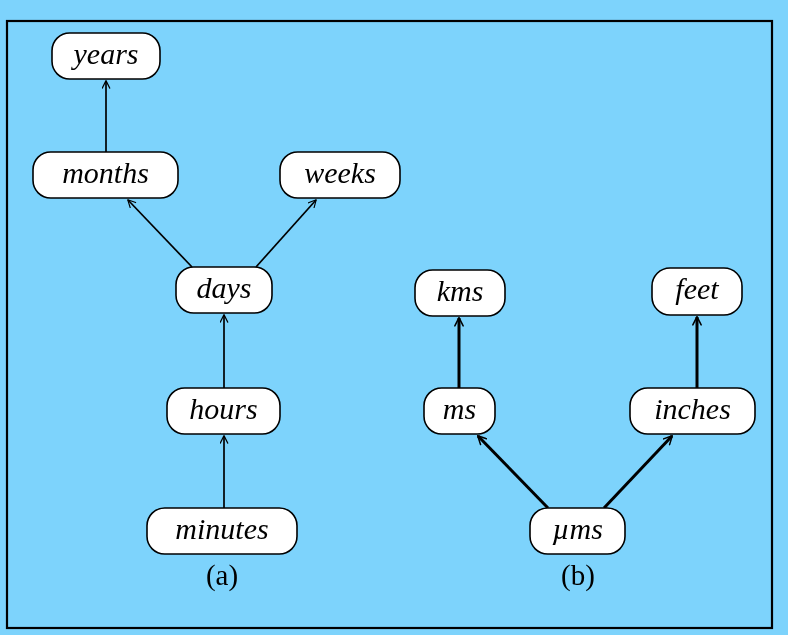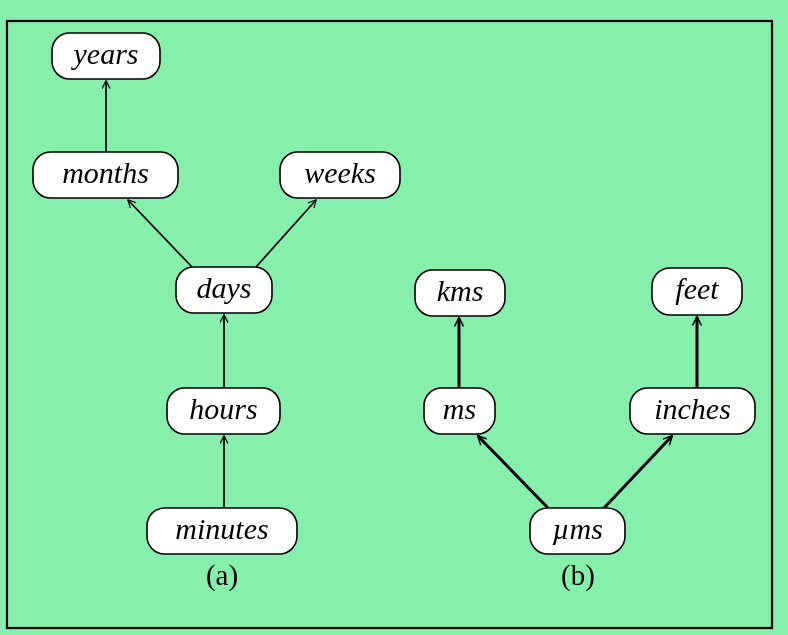--- a/index.html
+++ b/index.html
@@ -11,21 +11,21 @@
   body {
     width: 788px;
     height: 635px;
     font-family: "Liberation Serif", "DejaVu Serif", serif;
     overflow: hidden;
   }
   #figure-root {
     position: relative;
     width: 788px;
     height: 635px;
-    background: #86efac;
+    background: #7dd3fc;
   }
   #figure-svg {
     position: absolute;
     left: 0;
     top: 0;
     width: 788px;
     height: 635px;
     display: block;
   }
   .node-label {

